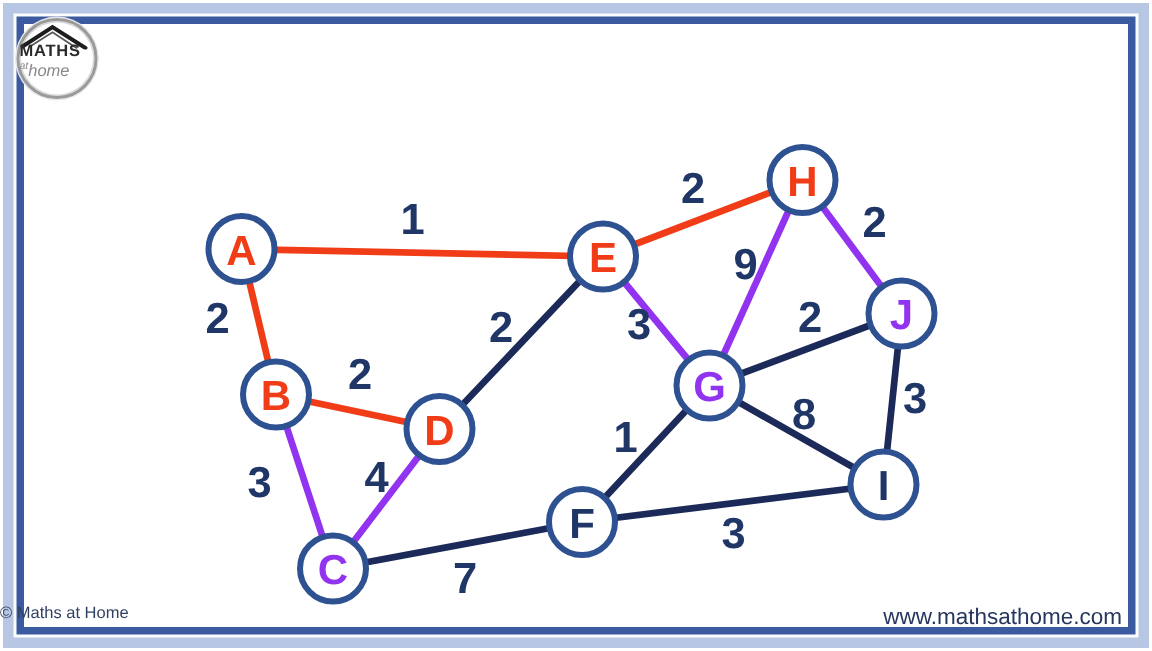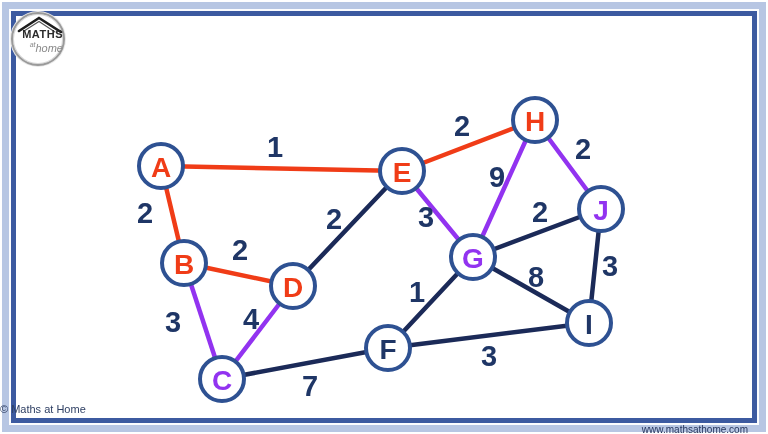--- a/index.html
+++ b/index.html
@@ -24,42 +24,42 @@
     width: 768px; height: 434px;
   }
   
   .logo {
     position: absolute; left: 11px; top: 12px;
     width: 50px; height: 50px;
     border-radius: 50%;
     border: 2px solid #9a9a9a;
     box-shadow: inset 0 0 0 1px #d9d9d9, 0 0 0 1px #e8e8e8;
     background: #ffffff;
-    display: flex; flex-direction: column; align-items: flex-end;
+    display: flex; flex-direction: column; align-items: flex-start;
     overflow: visible; z-index: 5;
   }
   .logo .roof { margin-top: 2px; }
   .logo .maths {
     font-size: 11px; font-weight: bold; letter-spacing: 0.5px;
     color: #2b2b2b; line-height: 10px; margin-top: -4px;
   }
   .logo .home {
     font-family: Liberation Sans, sans-serif;
     font-style: italic; color: #8a8a8a;
     font-size: 11px; line-height: 11px; margin-top: 0px;
   }
   .logo .home .at { font-size: 7px; vertical-align: super; }
   
   .footer-left {
     position: absolute; left: 0; top: 403px;
     font-size: 11px; color: #2e3f63; z-index: 4;
   }
   .footer-right {
     position: absolute; right: 20px; top: 403px;
-    font-size: 10px; color: #26365e; z-index: 4; margin-top: 21px;
+    font-size: 15px; color: #26365e; z-index: 4;
   }
 </style>
 </head>
 <body>
 
 <div class="frame">
   <div class="blue-band"></div>
   <div class="white-gap"></div>
   <div class="panel"></div>
 </div>

